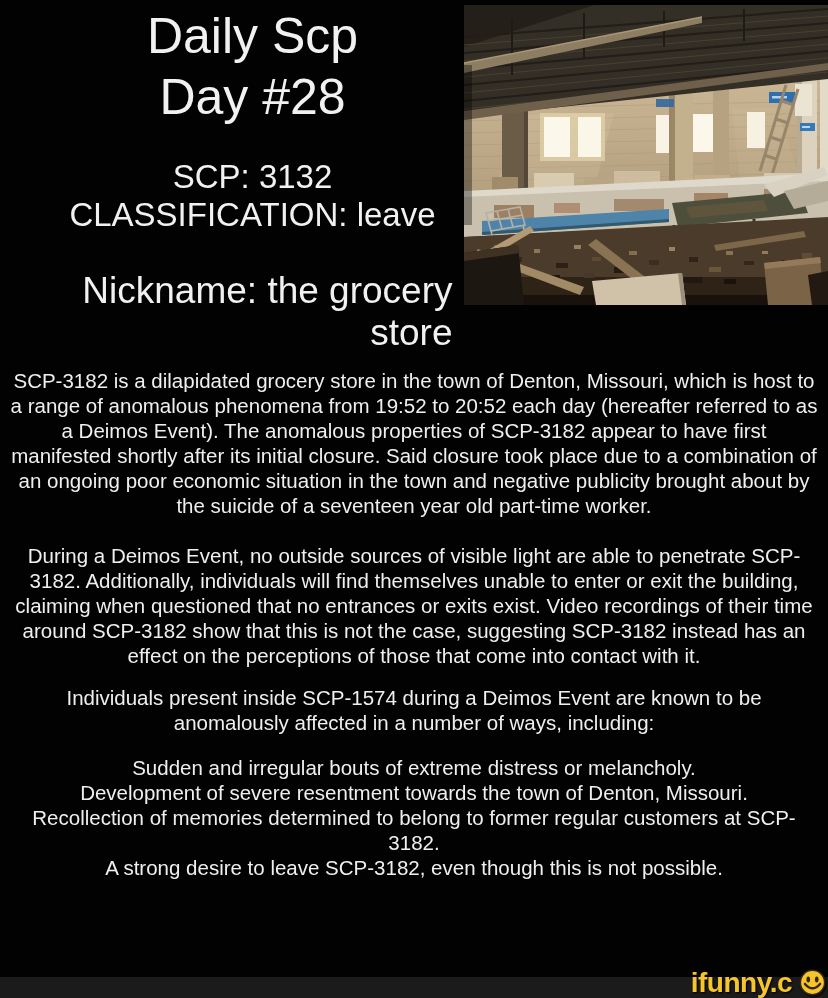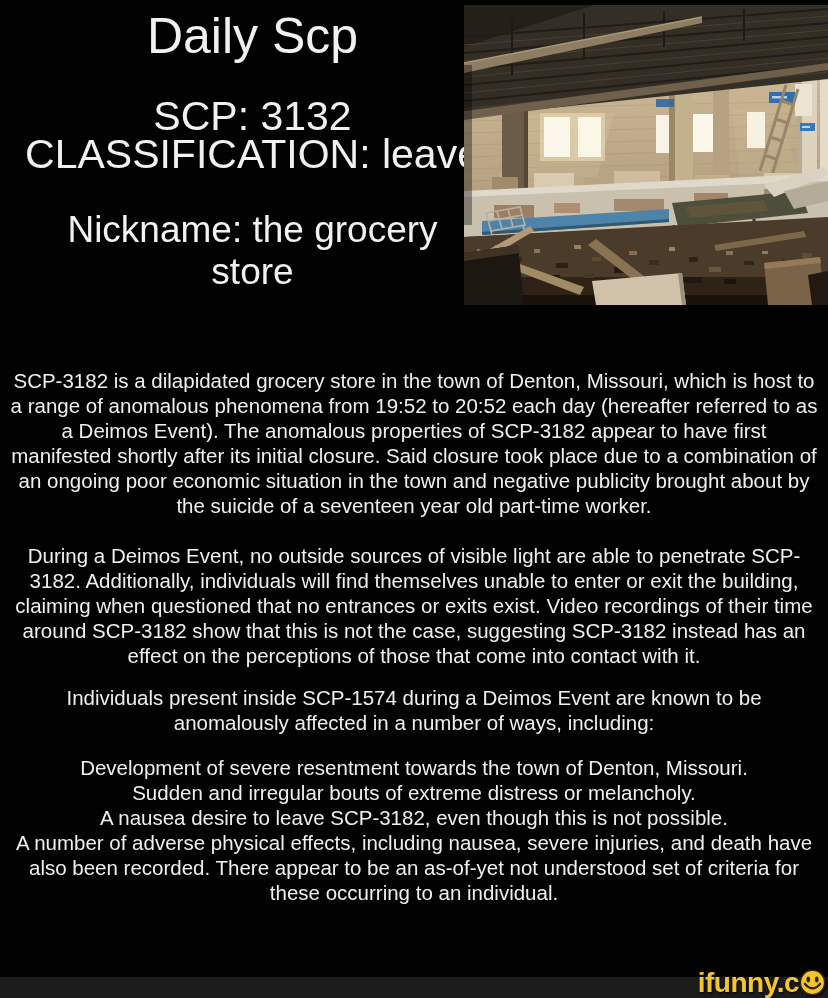--- a/index.html
+++ b/index.html
@@ -4,56 +4,57 @@
 <style>
   html,body{margin:0;padding:0;background:#000;}
   .canvas{
     position:relative;width:828px;height:998px;overflow:hidden;
     background:#020202;color:#f1f1f1;
     font-family:Liberation Sans, sans-serif;
   }
   
   .title-block{position:absolute;left:0;top:0;width:505px;text-align:center;}
   .main-title{padding-top:6px;font-size:50px;line-height:61px;font-weight:400;}
-  .scp-block{margin-top:30px;font-size:41px;line-height:38px;}
-  .nickname{margin:36px auto 0;max-width:400px;font-size:37px;line-height:42px;}
+  .scp-block{margin-top:30px;font-size:33px;line-height:38px;}
+  .nickname{margin:36px auto 0;max-width:400px;font-size:37px;line-height:42px;text-align:right;}
   
   .photo-frame{position:absolute;left:464px;top:5px;width:364px;height:300px;background:#2c2620;}
   .photo-frame svg{display:block;}
   
   .body-text{
     position:absolute;top:360px;left:0;width:828px;box-sizing:border-box;
     padding:8px 10px 0 10px;text-align:center;
     font-size:20.5px;line-height:25px;color:#efefef;
   }
   .body-text p{margin:0;}
   .p1{margin-bottom:25px !important;}
   .p2{margin-bottom:17px !important;}
   .p3{margin-bottom:20px !important;}
   .effect{margin:0;}
   
   .bottom-bar{position:absolute;left:0;bottom:0;width:828px;height:21px;background:#1b1b1b;}
   .watermark{
     position:absolute;right:2px;bottom:0;height:31px;
-    display:flex;align-items:center;gap:0;
+    display:flex;align-items:center;gap:7px;
   }
   .wm-text{
     font-size:28px;font-weight:700;letter-spacing:-0.5px;
     color:#F6C52E;text-shadow:1px 1px 2px #000;line-height:31px;
   }
   .wm-smiley{display:block;filter:drop-shadow(1px 1px 1px #000);}
 </style>
 </head>
 <body>
 
 <div class="canvas">
 
   <header class="title-block">
     <div class="main-title">
       <div>Daily Scp</div>
+      <div>Day #28</div>
     </div>
     <div class="scp-block">
       <div>SCP: 3132</div>
       <div>CLASSIFICATION: leave</div>
     </div>
     <div class="nickname">Nickname: the grocery store</div>
   </header>
 
   <div class="photo-frame">
     <svg width="364" height="300" viewBox="0 0 364 300" preserveAspectRatio="none">
@@ -226,24 +227,24 @@
       <polygon points="344,270 364,266 364,300 348,300" fill="#211912"></polygon>
       <rect x="0" y="60" width="8" height="160" fill="#000" opacity="0.35"></rect>
     </svg>
   </div>
 
   <main class="body-text">
     <p class="p1">SCP-3182 is a dilapidated grocery store in the town of Denton, Missouri, which is host to a range of anomalous phenomena from 19:52 to 20:52 each day (hereafter referred to as a Deimos Event). The anomalous properties of SCP-3182 appear to have first manifested shortly after its initial closure. Said closure took place due to a combination of an ongoing poor economic situation in the town and negative publicity brought about by the suicide of a seventeen year old part-time worker.</p>
     <p class="p2">During a Deimos Event, no outside sources of visible light are able to penetrate SCP-3182. Additionally, individuals will find themselves unable to enter or exit the building, claiming when questioned that no entrances or exits exist. Video recordings of their time around SCP-3182 show that this is not the case, suggesting SCP-3182 instead has an effect on the perceptions of those that come into contact with it.</p>
     <p class="p3">Individuals present inside SCP-1574 during a Deimos Event are known to be anomalously affected in a number of ways, including:</p>
     <div class="effects">
+      <div class="effect">Sudden and irregular bouts of extreme distress or melancholy.</div>
       <div class="effect">Development of severe resentment towards the town of Denton, Missouri.</div>
-      <div class="effect">Sudden and irregular bouts of extreme distress or melancholy.</div>
-      <div class="effect">A nausea desire to leave SCP-3182, even though this is not possible.</div>
-      <div class="effect">A number of adverse physical effects, including nausea, severe injuries, and death have also been recorded. There appear to be an as-of-yet not understood set of criteria for these occurring to an individual.</div>
+      <div class="effect">Recollection of memories determined to belong to former regular customers at SCP-3182.</div>
+      <div class="effect">A strong desire to leave SCP-3182, even though this is not possible.</div>
     </div>
   </main>
 
   <div class="bottom-bar"></div>
   <div class="watermark">
     <span class="wm-text">ifunny.c</span>
     <svg class="wm-smiley" width="27" height="27" viewBox="0 0 28 28">
       <circle cx="14" cy="14" r="12.6" fill="#F6C52E" stroke="#33280a" stroke-width="1.6"></circle>
       <ellipse cx="9.6" cy="10.8" rx="1.9" ry="3.1" fill="#33280a"></ellipse>
       <ellipse cx="18.4" cy="10.8" rx="1.9" ry="3.1" fill="#33280a"></ellipse>

